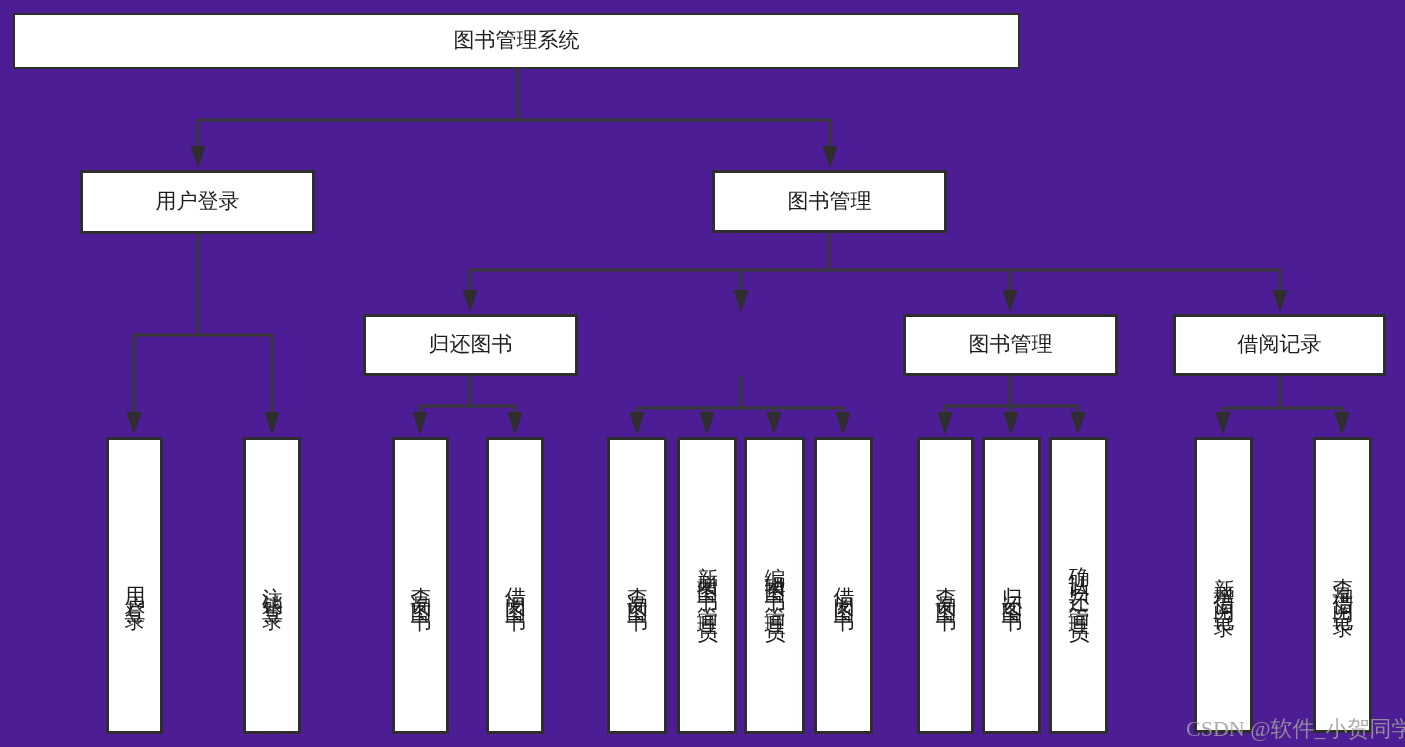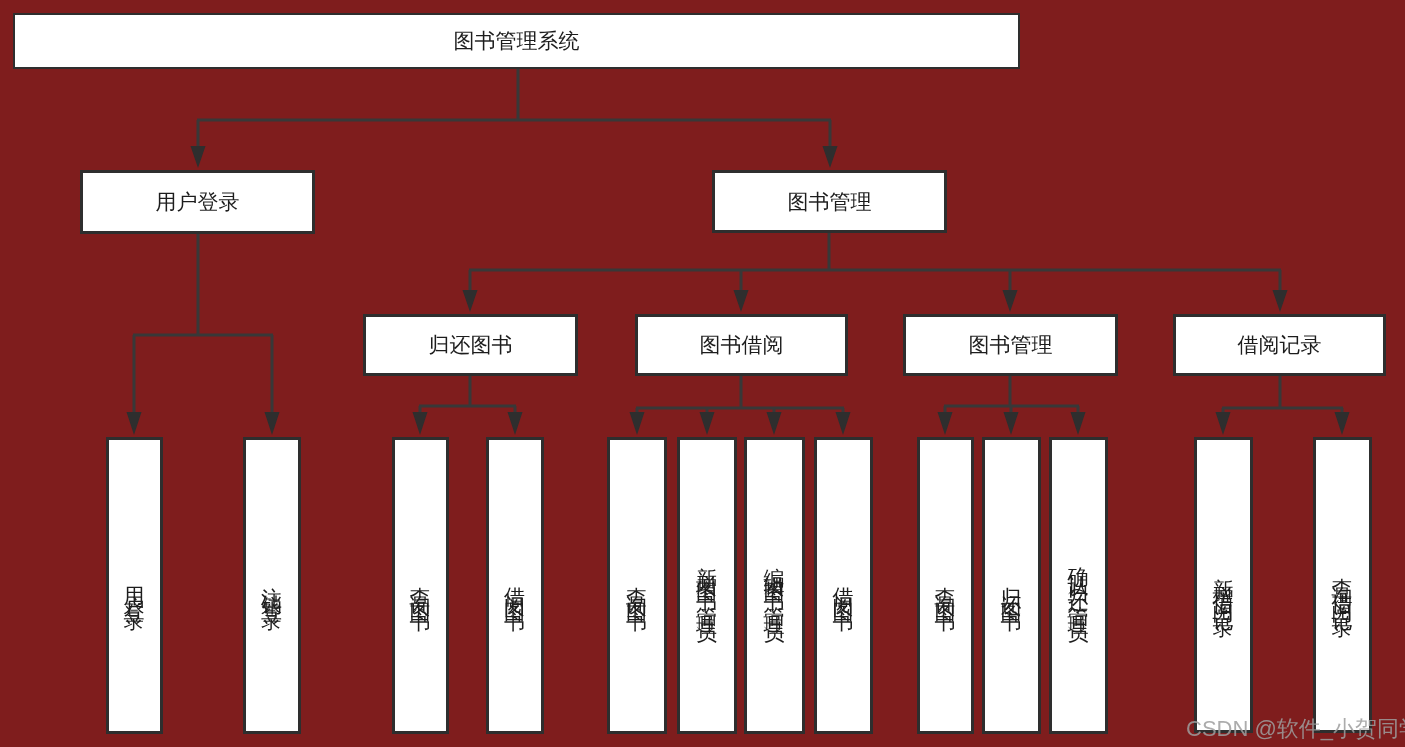--- a/index.html
+++ b/index.html
@@ -1,18 +1,18 @@
 <!DOCTYPE html>
 <html><head>
 <meta charset="utf-8">
 <style>
   html,body{margin:0;padding:0;background:#ffffff;}
   #stage{
-    position:relative;width:1405px;height:747px;background:#7f1d1d;
-    font-family:Liberation Sans, sans-serif;overflow:hidden;
+    position:relative;width:1405px;height:747px;background:#4c1d95;
+    font-family:Liberation Serif, serif;overflow:hidden;
   }
   .box{
     position:absolute;box-sizing:border-box;background:#ffffff;
     border:3px solid #2e2e2e;color:#1d1d1d;
     display:flex;align-items:center;justify-content:center;
     font-size:21px;line-height:1.2;z-index:2;
   }
   .box.root{border-width:2px;}
   .box .lbl{white-space:nowrap;}
   .box.v .lbl{
@@ -114,23 +114,20 @@
   <div class="box" style="left:80px;top:170px;width:235px;height:64px">
     <span class="lbl">用户登录</span>
   </div>
   <div class="box" style="left:712px;top:170px;width:235px;height:63px">
     <span class="lbl">图书管理</span>
   </div>
 
   <div class="box" style="left:363px;top:314px;width:215px;height:62px">
     <span class="lbl">归还图书</span>
   </div>
-  <div class="box" style="left:635px;top:314px;width:213px;height:62px">
-    <span class="lbl">图书借阅</span>
-  </div>
   <div class="box" style="left:903px;top:314px;width:215px;height:62px">
     <span class="lbl">图书管理</span>
   </div>
   <div class="box" style="left:1173px;top:314px;width:213px;height:62px">
     <span class="lbl">借阅记录</span>
   </div>
 
   <div class="box v" style="left:106px;top:437px;width:57px;height:297px">
     <span class="lbl">用户登录</span>
   </div>

